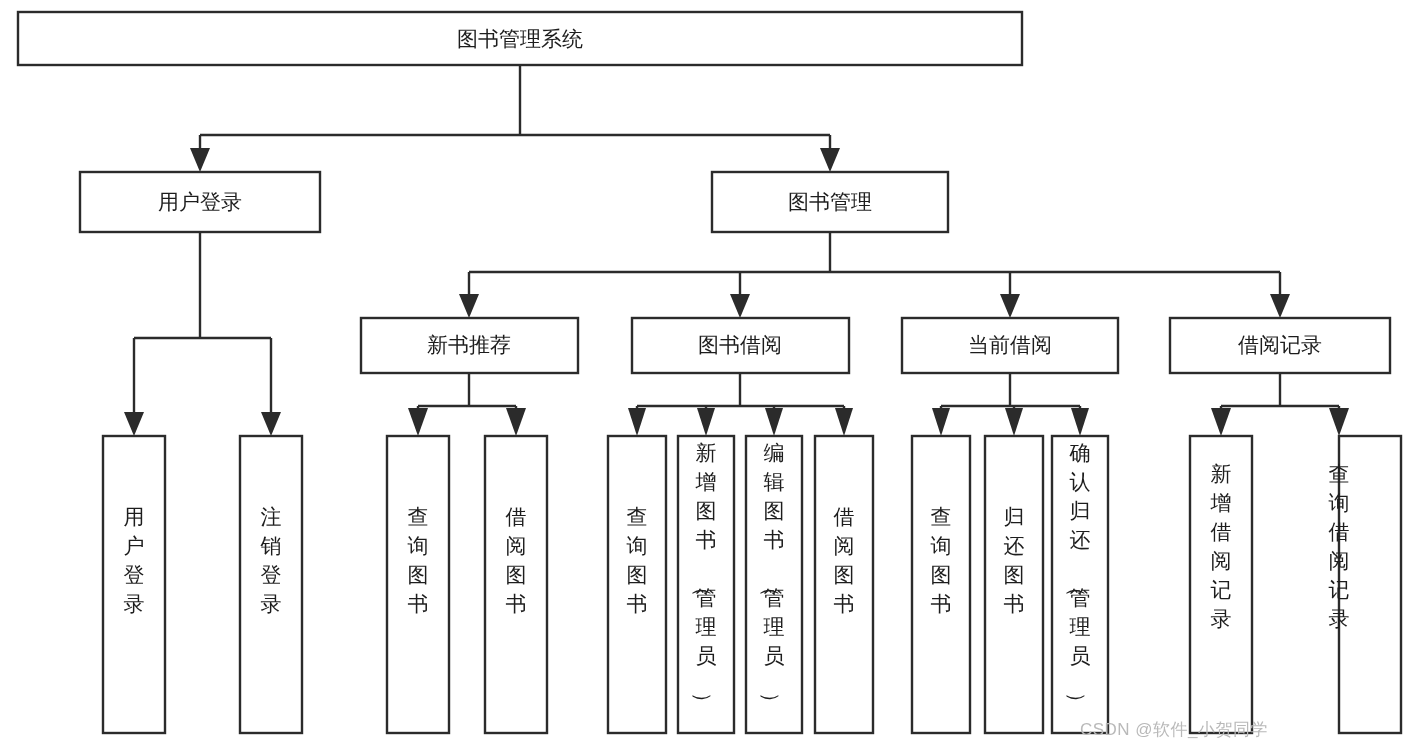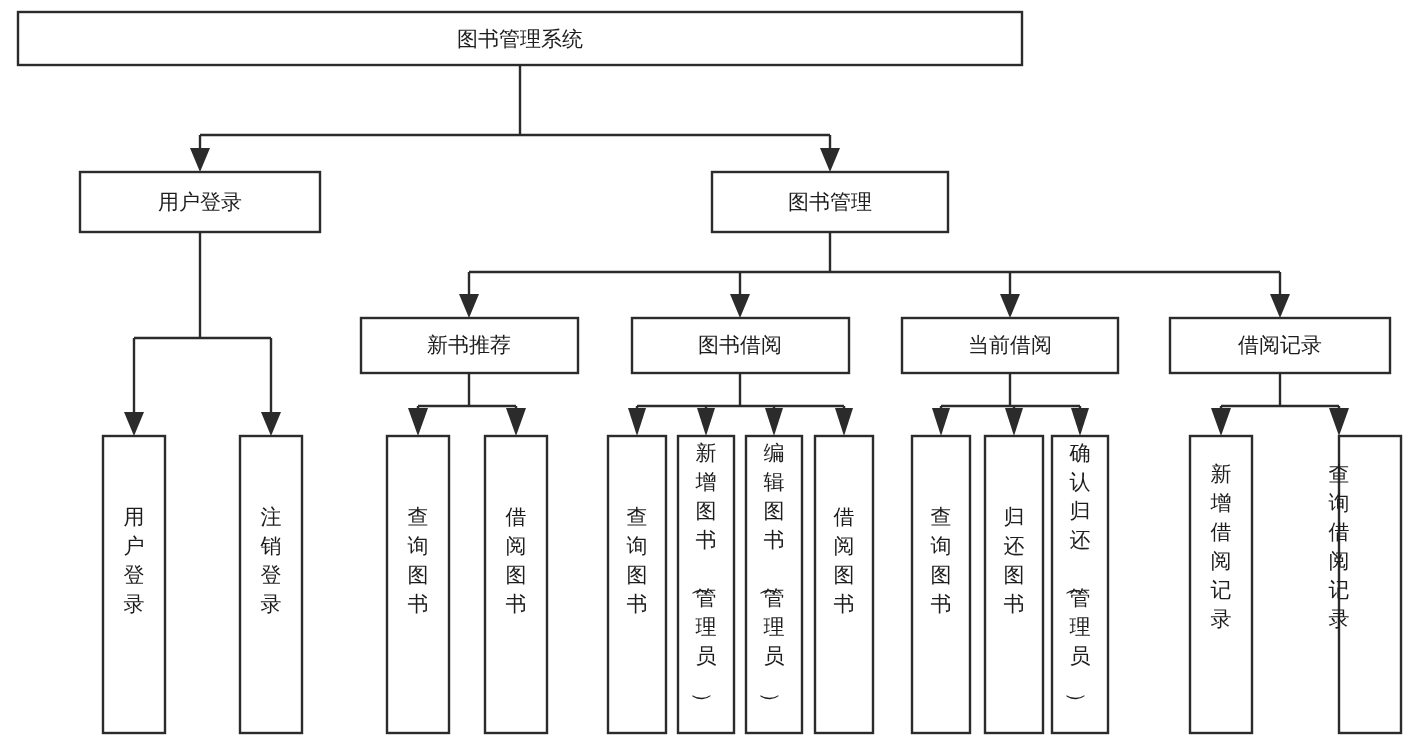--- a/index.html
+++ b/index.html
@@ -244,13 +244,14 @@
       </g>
 
       <g>
         <rect class="node-box" x="1339" y="436" width="62" height="297"></rect>
         <text class="node-label-v" x="1339" y="481"><tspan x="1339" y="481">查</tspan><tspan x="1339" y="510">询</tspan><tspan x="1339" y="539">借</tspan><tspan x="1339" y="568">阅</tspan><tspan x="1339" y="597">记</tspan><tspan x="1339" y="626">录</tspan></text>
       </g>
 
     </g>
   </svg>
 
+  <div class="watermark">CSDN @软件_小贺同学</div>
 </div>
 
 </body></html>

